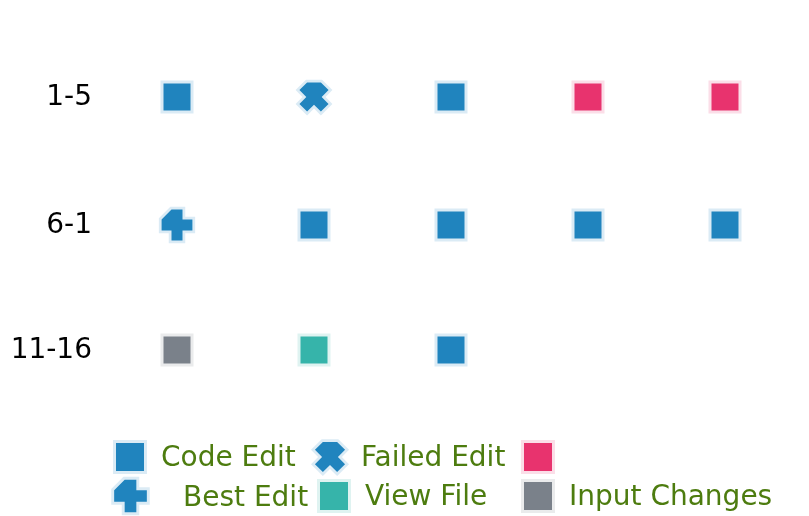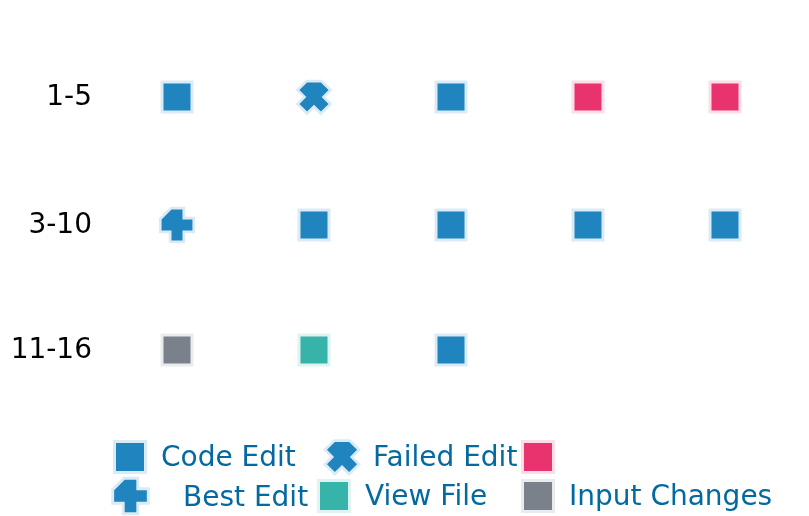--- a/index.html
+++ b/index.html
@@ -60,21 +60,21 @@
   .legend-icon-box {
     width: 36px;
     display: flex;
     align-items: center;
     justify-content: center;
     flex: 0 0 36px;
   }
   .legend-label {
     font-size: 28px;
     line-height: 1;
-    color: #0369a1;
+    color: #4d7c0f;
     white-space: nowrap;
   }
 </style>
 </head>
 <body>
 
 <div class="figure">
   <div id="plot">
       <div class="row-label" style="top: 77px;">1-5</div>
       <div class="marker" style="left: 177px; top: 77px;">
@@ -98,21 +98,21 @@
       <div class="marker" style="left: 588px; top: 77px;">
         <span class="marker-wrap">
           <span class="sq" style="width: 27px; height: 27px; background: rgb(232, 51, 110); box-shadow: rgb(251, 222, 232) 0px 0px 0px 3px;"></span>
         </span>
       </div>
       <div class="marker" style="left: 725px; top: 77px;">
         <span class="marker-wrap">
           <span class="sq" style="width: 27px; height: 27px; background: rgb(232, 51, 110); box-shadow: rgb(251, 222, 232) 0px 0px 0px 3px;"></span>
         </span>
       </div>
-      <div class="row-label" style="top: 205px;">3-10</div>
+      <div class="row-label" style="top: 205px;">6-1</div>
       <div class="marker" style="left: 177px; top: 205px;">
         <span class="marker-wrap">
           <svg width="33" height="33" viewBox="0 0 30 30" style="overflow:visible;display:block">
             <path d="M10 1 H20 V10 H29 V20 H20 V29 H10 V20 H1 V10 Z" fill="none" stroke="rgb(219,235,245)" stroke-width="5" transform=""></path>
             <path d="M10 1 H20 V10 H29 V20 H20 V29 H10 V20 H1 V10 Z" fill="#2084be" transform=""></path>
           </svg>
         </span>
       </div>
       <div class="marker" style="left: 314px; top: 205px;">
         <span class="marker-wrap">
@@ -153,21 +153,21 @@
     </div>
   <div id="legend" class="legend">
       <div class="legend-item" style="left: 112px; top: 437px;">
         <span class="legend-icon-box">
           <span class="marker-wrap">
             <span class="sq" style="width: 28px; height: 28px; background: rgb(32, 132, 190); box-shadow: rgb(219, 235, 245) 0px 0px 0px 3px;"></span>
           </span>
         </span>
         <span class="legend-label">Code Edit</span>
       </div>
-      <div class="legend-item" style="left: 324px; top: 437px;">
+      <div class="legend-item" style="left: 312px; top: 437px;">
         <span class="legend-icon-box">
           <span class="marker-wrap">
             <svg width="32" height="32" viewBox="0 0 30 30" style="overflow:visible;display:block">
               <path d="M10 1 H20 V10 H29 V20 H20 V29 H10 V20 H1 V10 Z" fill="none" stroke="rgb(219,235,245)" stroke-width="5" transform="translate(15 15) rotate(45) scale(1.05) translate(-15 -15)"></path>
               <path d="M10 1 H20 V10 H29 V20 H20 V29 H10 V20 H1 V10 Z" fill="#2084be" transform="translate(15 15) rotate(45) scale(1.05) translate(-15 -15)"></path>
             </svg>
           </span>
         </span>
         <span class="legend-label">Failed Edit</span>
       </div>

